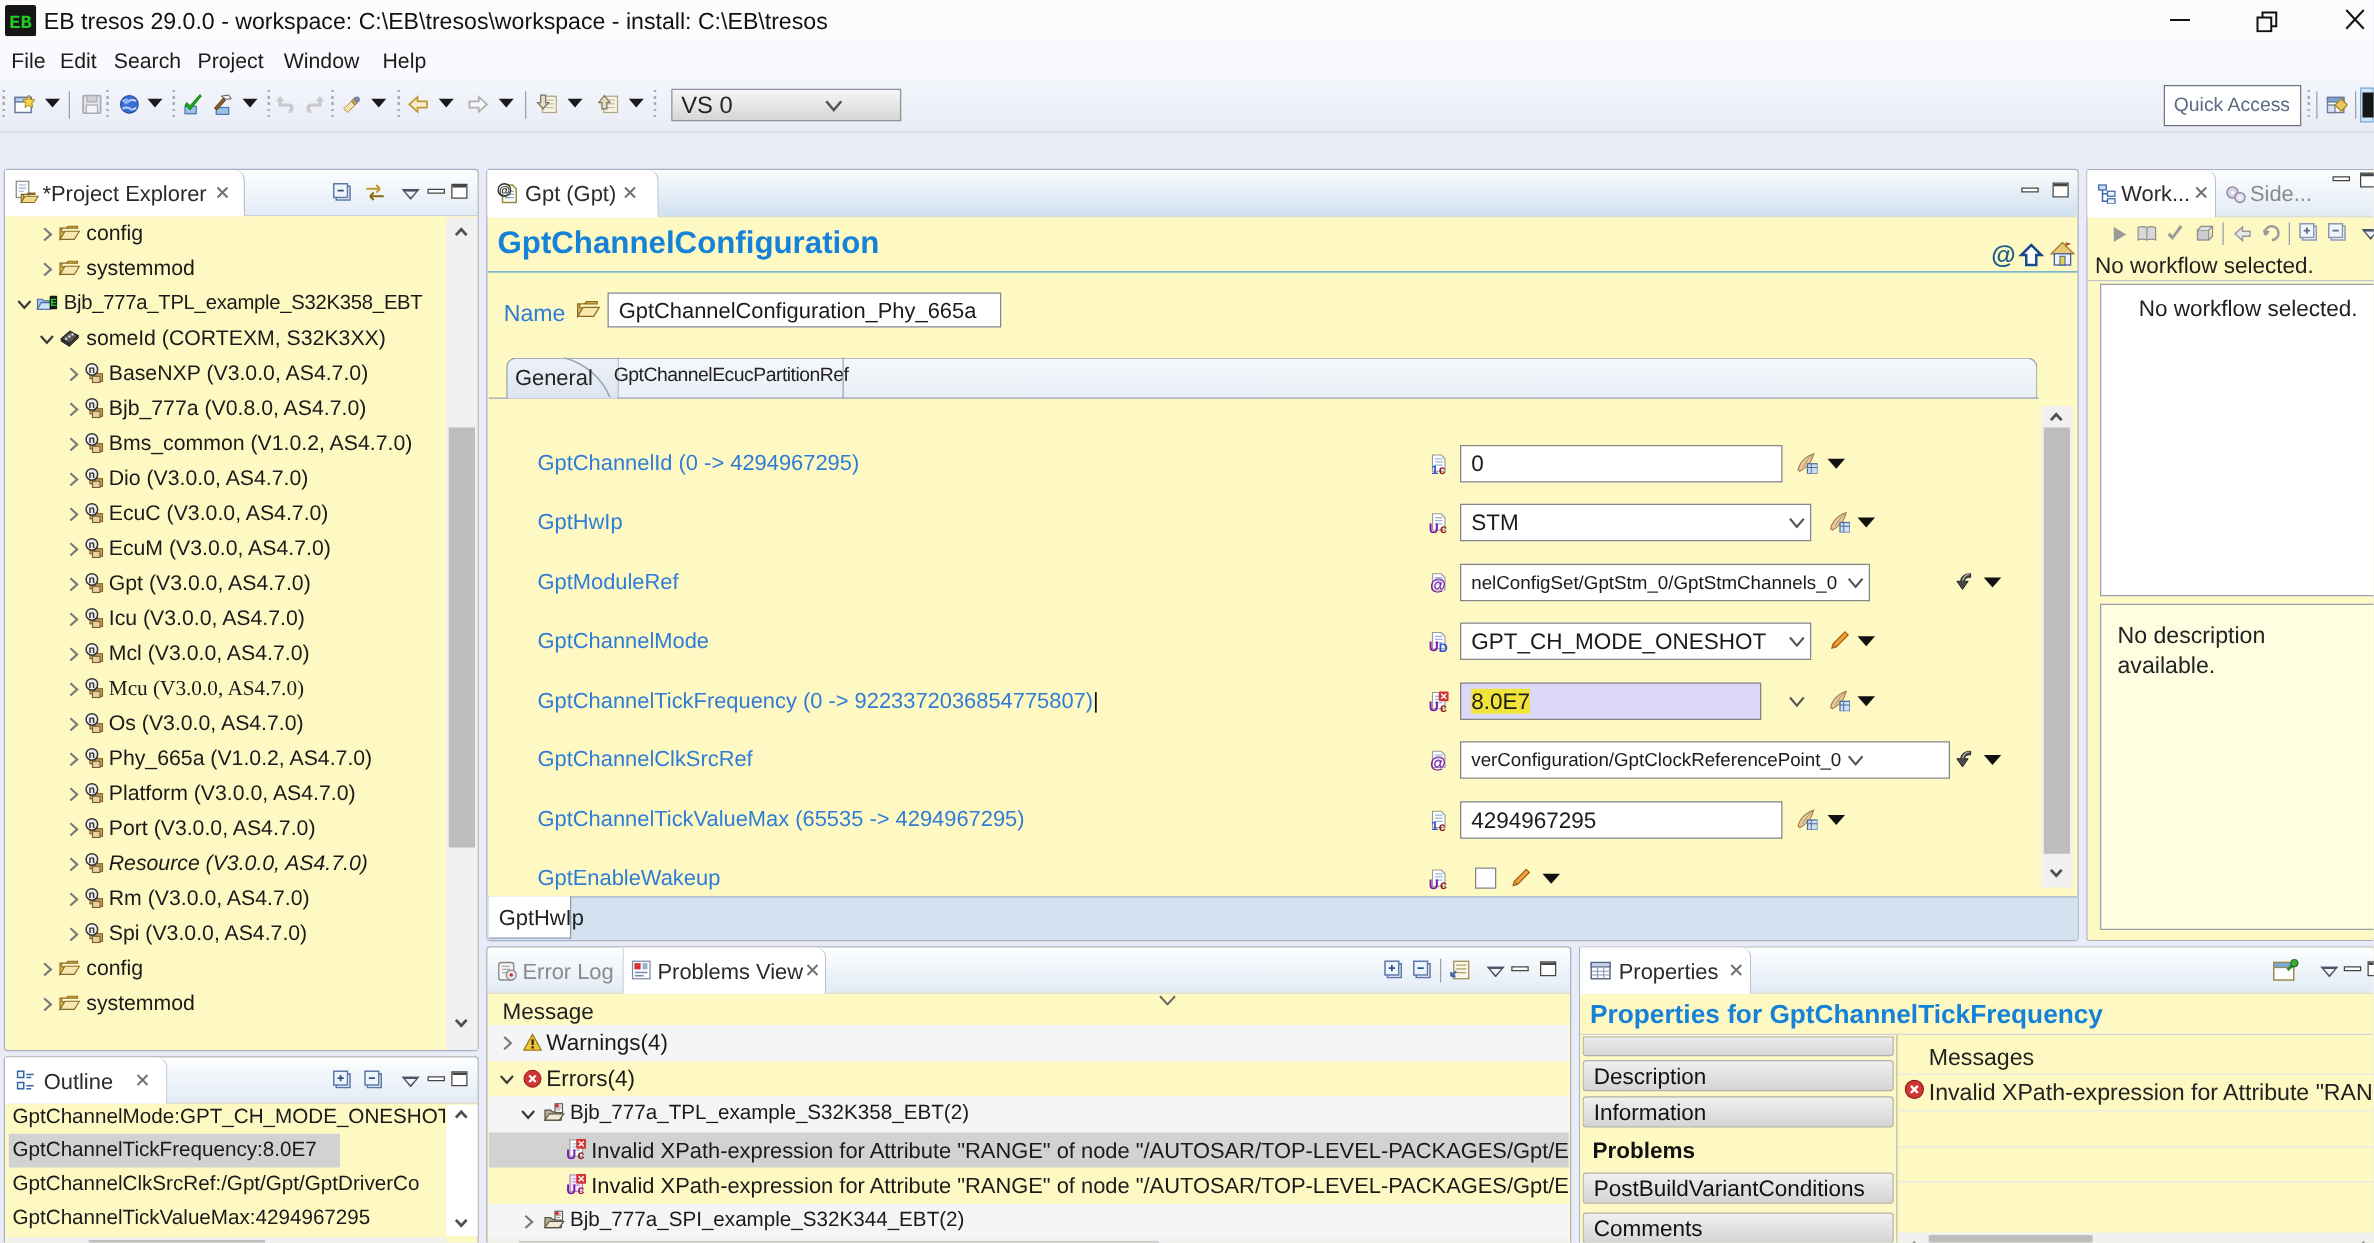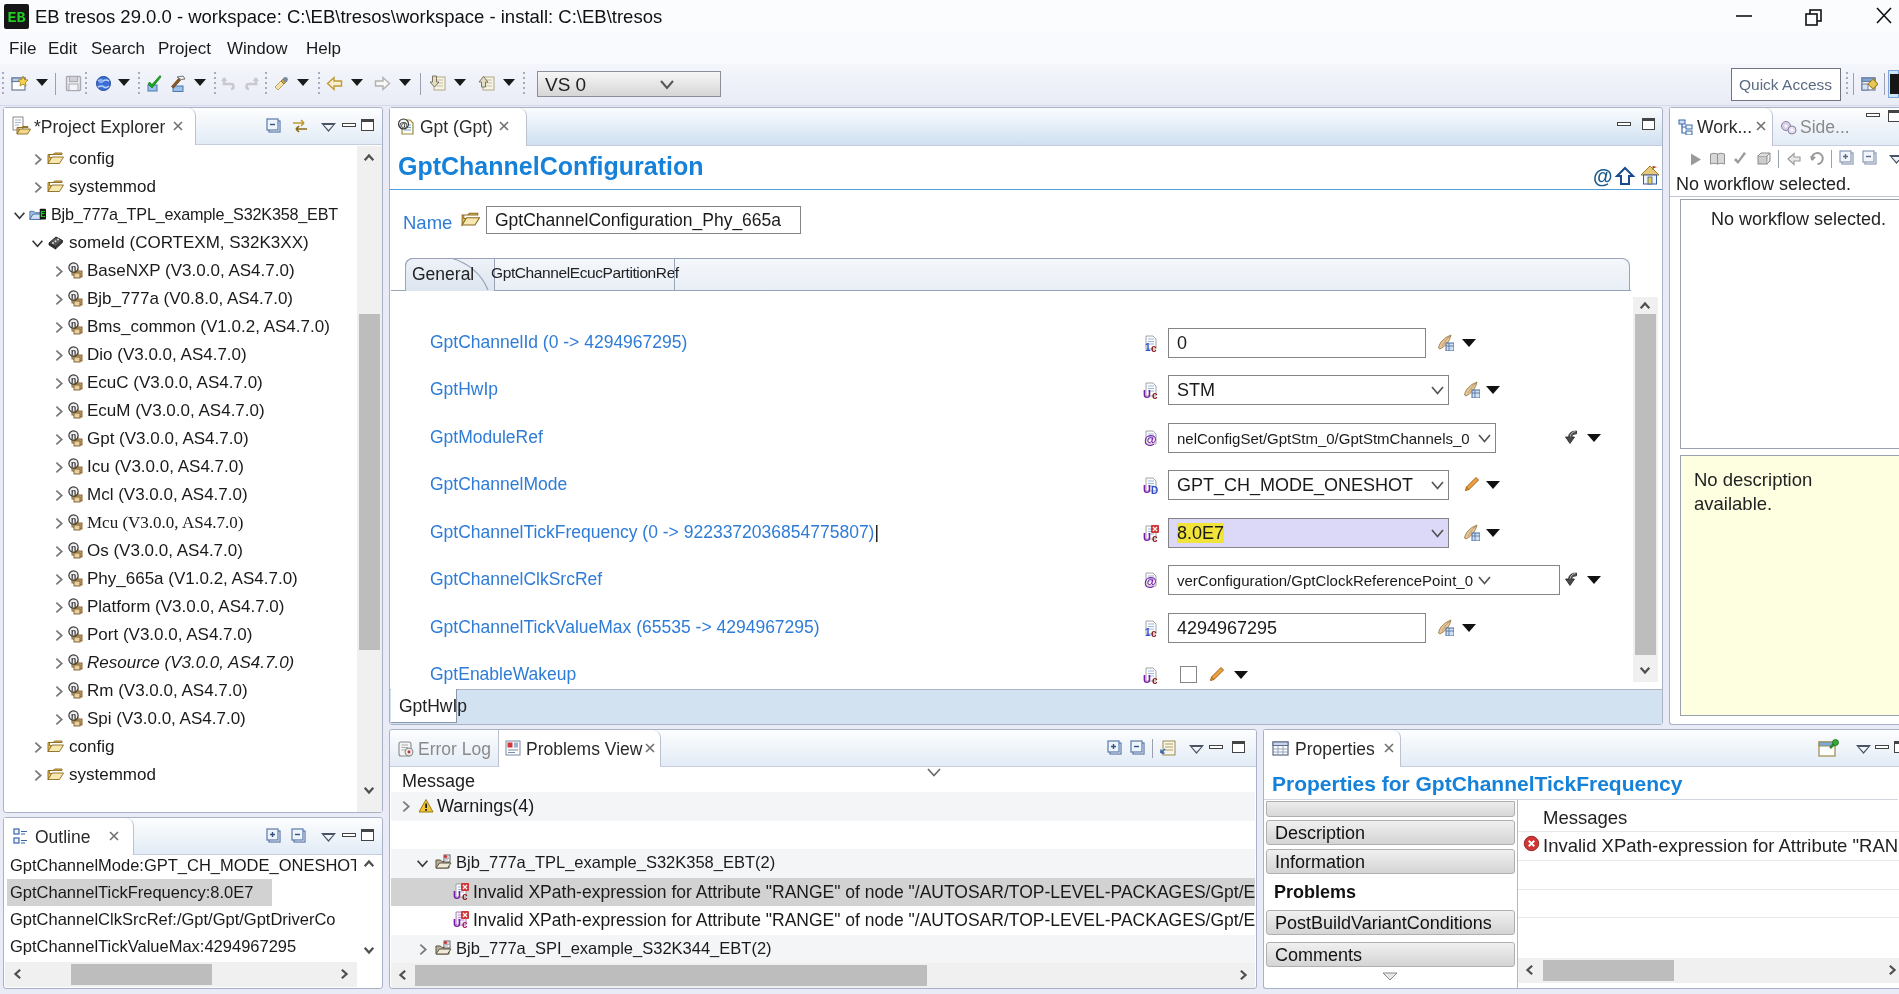--- a/index.html
+++ b/index.html
@@ -12,21 +12,21 @@
 #menubar { position:absolute; top:32px; left:0; width:1899px; height:32px; background:#f9fafd; font-size:17px; }
 #menubar span { position:absolute; top:7px; }
 #toolbar { position:absolute; top:64px; left:0; width:1899px; height:42px; background:linear-gradient(#f4f6fc,#e9ecf6); border-bottom:1px solid #d4d8e8; }
 .tsep { position:absolute; top:9px; width:1px; height:22px; background:#9aa0b0; }
 .thandle { position:absolute; top:8px; width:3px; height:24px;
   background-image:repeating-linear-gradient(#aab 0px,#aab 2px,transparent 2px,transparent 5px);
   background-size:2px 100%; background-repeat:no-repeat; background-position:0 0; }
 .tdrop { position:absolute; width:0; height:0; border-left:6px solid transparent; border-right:6px solid transparent; border-top:7px solid #1a1a1a; top:15px; }
 .ticon { position:absolute; top:11px; width:17px; height:17px; }
 
-.panel { position:absolute; background:#ffffff; border:1px solid #a9b1c5; border-radius:3px; }
+.panel { position:absolute; background:#fef9c3; border:1px solid #a9b1c5; border-radius:3px;margin-top:28px; }
 .phead { position:absolute; top:0; left:0; right:0; height:37px; background:linear-gradient(#fdfefe,#e2ebf6); border-bottom:1px solid #c6cddc; border-radius:3px 3px 0 0; }
 .ptab { position:absolute; top:0; left:0; height:37px; background:#fff; border-right:1px solid #bcc2d0; border-radius:0 8px 0 0; }
 .tabtxt { position:absolute; top:9px; font-size:17.5px; color:#2a2a2a; white-space:nowrap; }
 .gray { color:#8a8a8a; }
 .tabx { position:absolute; top:12px; width:12px; height:12px; }
 .minmax { position:absolute; width:14px; height:4px; border:1px solid #444; background:#fff; }
 .maxbox { position:absolute; width:13px; height:12px; border:1px solid #444; background:#fff; }
 .maxbox:before { content:""; position:absolute; left:0; top:0; width:100%; height:2px; background:#444; }
 .vmenu { position:absolute; width:15px; height:10px; }
 .vmenu:before { content:""; position:absolute; left:0; top:0; width:15px; height:9px; background:#4a5364; clip-path:polygon(0 0,100% 0,50% 100%); }
@@ -664,21 +664,21 @@
     <div class="fdrop" style="left:1096px;top:373.15px"></div>
     <div class="flabel" style="left:40px;top:414px">GptChannelTickFrequency (0 -&gt; 9223372036854775807)<span style="color:#111">|</span></div>
     <svg class="abs" style="left:752px;top:416.7px" width="17" height="17">
         <path d="M4 1 L11 1 L14 4 L14 14 L4 14 Z" fill="#fdfdfd" stroke="#9a9a9a" stroke-width="0.9"></path>
         <path d="M6 4 H12 M6 6.5 H12 M6 9 H12" stroke="#9ab8dc" stroke-width="1"></path>
         <text x="1" y="16" font-size="11" font-weight="bold" fill="#7a1aaa" font-family="Liberation Sans">U</text>
         <text x="10" y="16.5" font-size="10" font-weight="bold" fill="#8a1a1a" font-family="Liberation Sans">c</text>
         <rect x="9" y="0" width="8" height="8" rx="1" fill="#d23535"></rect>
         <path d="M11 2 L15 6 M15 2 L11 6" stroke="#fff" stroke-width="1.2"></path>
       </svg>
-    <div class="fbox" style="left:778px;top:410px;width:281px;background:#dcd9f8"><span style="background:#f0e33a">8.0E7</span></div>
+    <div class="fbox" style="left:778px;top:410px;width:241px;background:#dcd9f8"><span style="background:#f0e33a">8.0E7</span></div>
     <svg class="abs" style="left:1040px;top:418.7px" width="15" height="13">
         <path d="M2 3 L7.5 9.5 L13 3" fill="none" stroke="#555" stroke-width="1.7"></path>
       </svg>
     <svg class="abs" style="left:1073px;top:415.7px" width="17" height="17">
         <path d="M14 1 Q8 3 4 8 Q2 11 1.5 14 L3 15 Q7 13 10.5 9 Q13 5.5 14 1 Z" fill="#e8c89a" stroke="#9a7a4a" stroke-width="0.9"></path>
         <path d="M14 1 Q9 5 5 12" fill="none" stroke="#b09060" stroke-width="0.8"></path>
         <rect x="9" y="9" width="8" height="8" fill="#cfe0f4" stroke="#4a6a9a" stroke-width="1"></rect>
         <path d="M9 12 H17 M12 9 V17" stroke="#4a6a9a" stroke-width="0.8"></path>
       </svg>
     <div class="fdrop" style="left:1096px;top:420.7px"></div>
@@ -787,20 +787,29 @@
     </svg>
   <div class="abs" style="left:1px;top:62px;width:864px;height:28.5px;background:#f4f5f7">
     <svg class="abs" style="left:8px;top:8px" width="13" height="13">
         <use href="#i-chevR"></use>
       </svg>
     <svg class="abs" style="left:27px;top:6px" width="16" height="16">
         <use href="#i-warn"></use>
       </svg>
     <span class="abs" style="left:46px;top:4px;font-size:18px">Warnings(4)</span>
   </div>
+  <div class="abs" style="left:1px;top:90.5px;width:864px;height:28.5px">
+    <svg class="abs" style="left:8px;top:8px" width="13" height="13">
+        <use href="#i-chevD"></use>
+      </svg>
+    <svg class="abs" style="left:27px;top:6px" width="16" height="16">
+        <use href="#i-err"></use>
+      </svg>
+    <span class="abs" style="left:46px;top:4px;font-size:18px">Errors(4)</span>
+  </div>
   <div class="abs" style="left:1px;top:119px;width:864px;height:28.5px;background:#f4f5f7">
     <svg class="abs" style="left:25px;top:8px" width="13" height="13">
         <use href="#i-chevD"></use>
       </svg>
     <svg class="abs" style="left:44px;top:5px" width="17" height="17">
         <use href="#i-projsm"></use>
       </svg>
     <span class="abs" style="left:65px;top:4px;font-size:16.5px">Bjb_777a_TPL_example_S32K358_EBT(2)</span>
   </div>
   <div class="abs" style="left:1px;top:147.5px;width:864px;height:28.5px;background:#d2d2d2;overflow:hidden">

